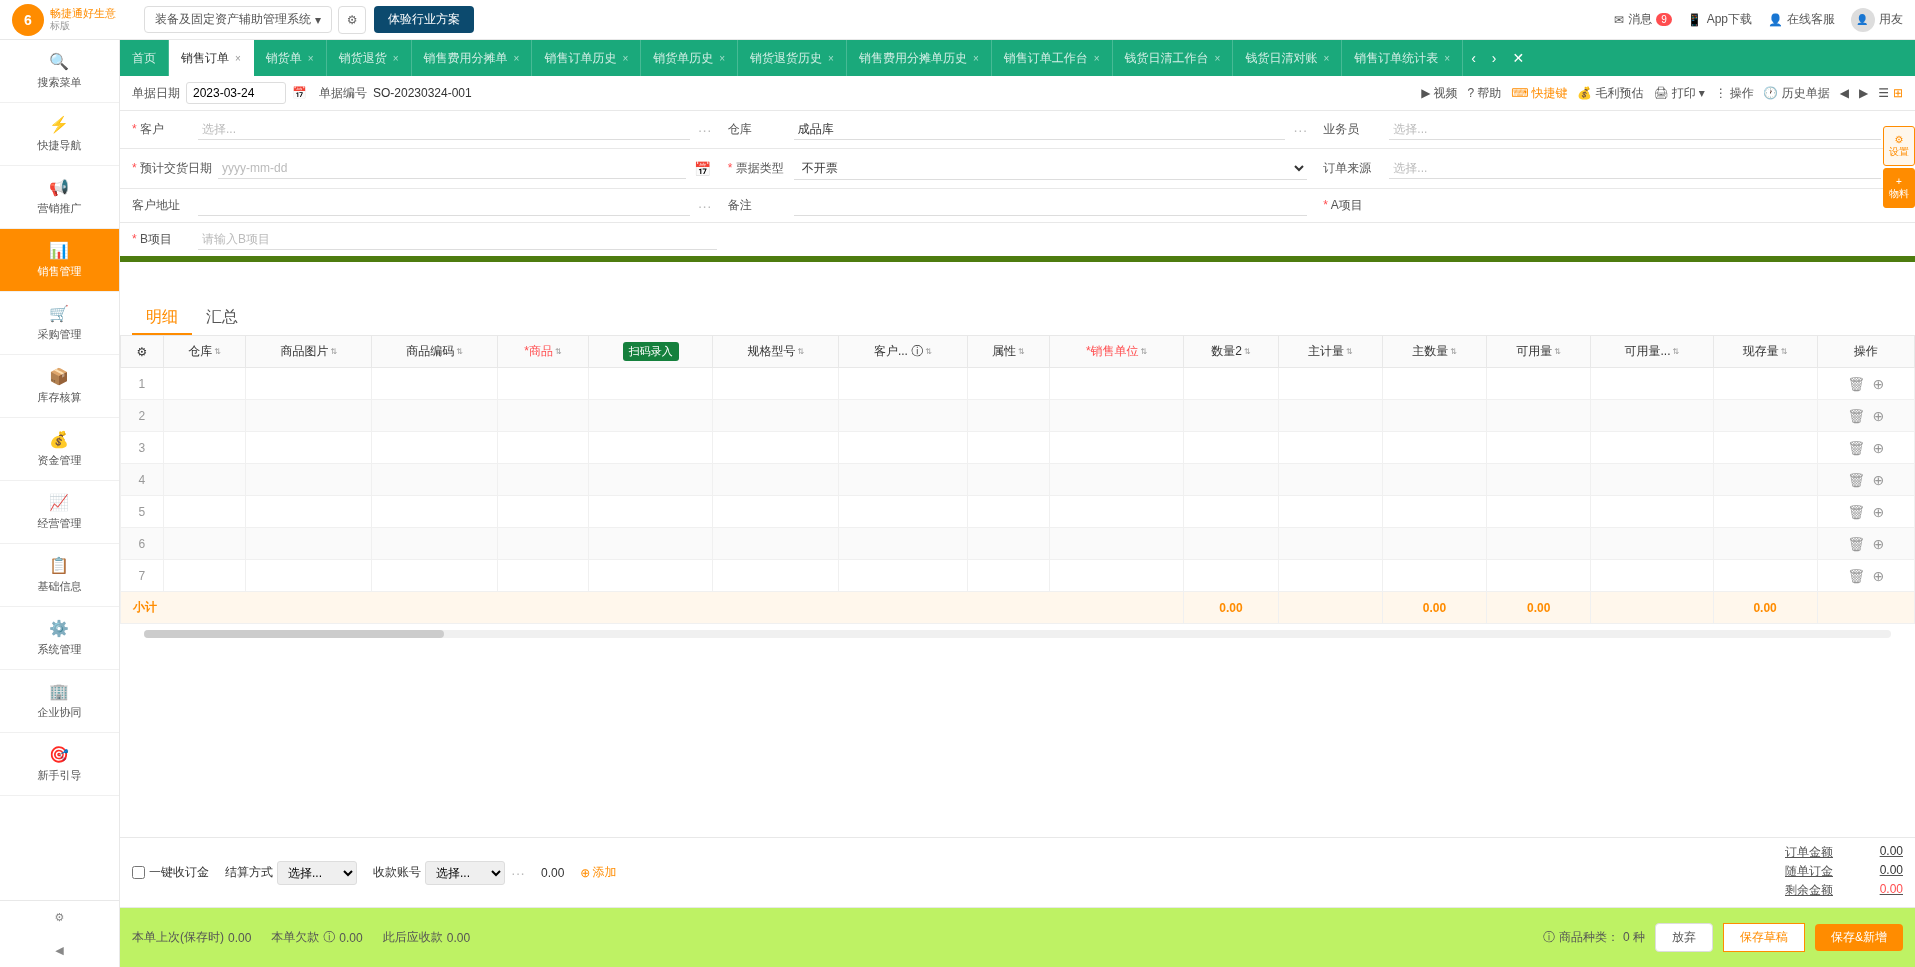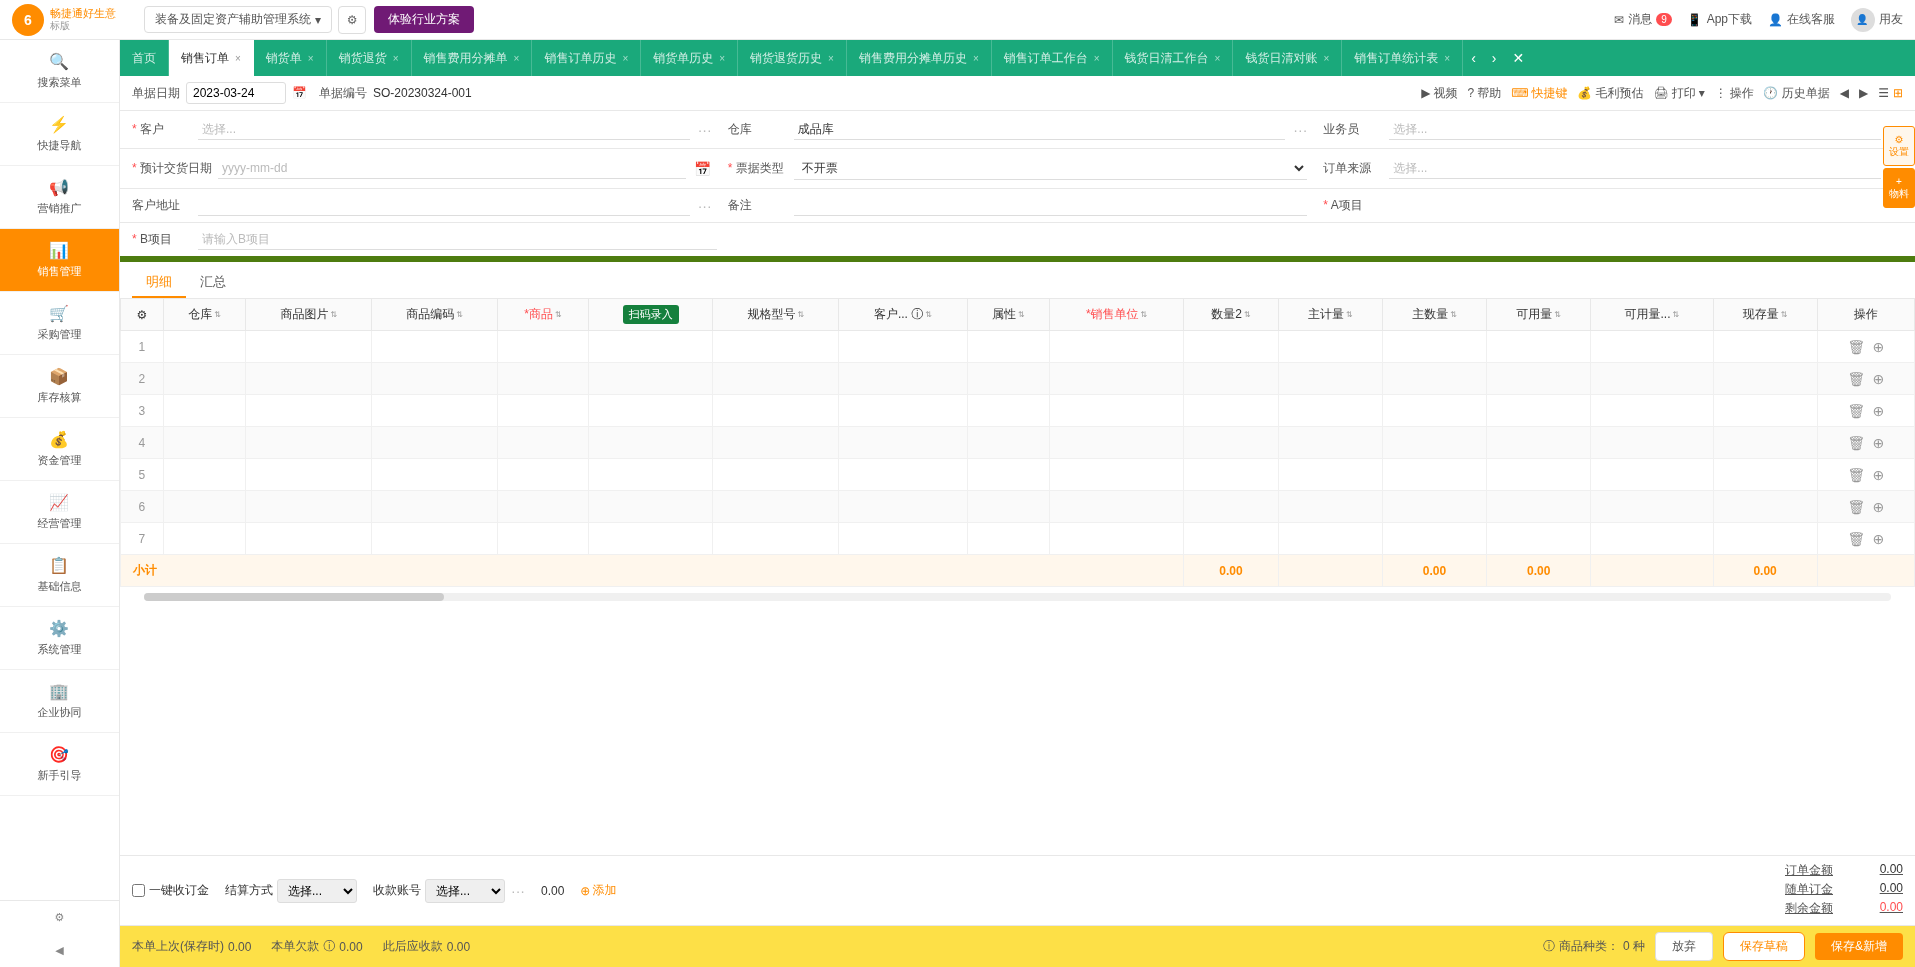--- a/index.html
+++ b/index.html
@@ -4,21 +4,21 @@
   <style>
     * { box-sizing: border-box; margin: 0; padding: 0; }
     body { font-family: "Microsoft YaHei", "PingFang SC", sans-serif; font-size: 12px; background: #f5f5f5; color: #333; overflow: hidden; }
 
     
     .top-bar { height: 40px; background: #fff; display: flex; align-items: center; padding: 0 12px; border-bottom: 1px solid #e8e8e8; position: relative; z-index: 100; }
     .logo-area { display: flex; align-items: center; gap: 6px; width: 120px; }
     .logo-icon { width: 32px; height: 32px; background: #ff8c00; border-radius: 50%; display: flex; align-items: center; justify-content: center; color: white; font-size: 14px; font-weight: bold; }
     .logo-text { font-size: 11px; color: #ff8c00; line-height: 1.2; }
     .system-selector { display: flex; align-items: center; gap: 4px; padding: 4px 10px; border: 1px solid #ddd; border-radius: 4px; margin-left: 12px; cursor: pointer; font-size: 12px; color: #555; }
-    .solution-btn { background: #701a75; color: white; border: none; padding: 5px 14px; border-radius: 4px; cursor: pointer; font-size: 12px; margin-left: 8px; }
+    .solution-btn { background: #0c4a6e; color: white; border: none; padding: 5px 14px; border-radius: 4px; cursor: pointer; font-size: 12px; margin-left: 8px; }
     .gear-btn { width: 28px; height: 28px; border: 1px solid #ddd; border-radius: 4px; display: flex; align-items: center; justify-content: center; cursor: pointer; margin-left: 6px; color: #666; }
     .top-right { margin-left: auto; display: flex; align-items: center; gap: 16px; font-size: 12px; color: #555; }
     .top-right-item { display: flex; align-items: center; gap: 4px; cursor: pointer; }
     .badge { background: #ff4d4f; color: white; border-radius: 8px; padding: 1px 5px; font-size: 10px; }
 
     
     .main-layout { display: flex; height: calc(100vh - 40px); }
 
     
     .sidebar { width: 120px; background: #fff; border-right: 1px solid #e8e8e8; display: flex; flex-direction: column; }
@@ -55,21 +55,21 @@
     .form-row { display: flex; align-items: center; gap: 6px; }
     .form-field-label { color: #555; white-space: nowrap; font-size: 12px; min-width: 60px; }
     .required::before { content: "* "; color: #ff4d4f; }
     .form-input { flex: 1; border: none; border-bottom: 1px solid #ddd; padding: 3px 4px; font-size: 12px; outline: none; color: #333; background: transparent; }
     .form-input::placeholder { color: #bbb; }
     .form-select { flex: 1; border: none; border-bottom: 1px solid #ddd; padding: 3px 4px; font-size: 12px; outline: none; background: transparent; color: #333; }
     .dots-btn { color: #bbb; cursor: pointer; font-size: 14px; margin-left: 2px; }
 
     
     .detail-tabs { display: flex; align-items: center; padding: 6px 12px 0; gap: 0; }
-    .detail-tab { padding: 5px 14px; cursor: pointer; font-size: 13px; color: #555; border-bottom: 2px solid transparent; }
+    .detail-tab { padding: 5px 14px; cursor: pointer; font-size: 16px; color: #555; border-bottom: 2px solid transparent; margin-top: 34px; }
     .detail-tab.active { color: #ff8c00; border-bottom: 2px solid #ff8c00; }
 
     
     .table-wrapper { flex: 1; overflow: auto; }
     .data-table { width: 100%; border-collapse: collapse; font-size: 12px; }
     .data-table th { background: #fafafa; border: 1px solid #e8e8e8; padding: 6px 6px; text-align: center; white-space: nowrap; font-weight: 500; color: #333; position: sticky; top: 0; z-index: 10; }
     .data-table td { border: 1px solid #f0f0f0; padding: 4px 6px; text-align: center; height: 32px; }
     .data-table tr:nth-child(even) td { background: #fafafa; }
     .th-sort { display: flex; align-items: center; justify-content: center; gap: 2px; }
     .sort-icon { font-size: 8px; color: #999; }
@@ -86,25 +86,25 @@
     .bottom-bar { background: #fff; border-top: 1px solid #e8e8e8; padding: 6px 12px; display: flex; align-items: center; gap: 16px; }
     .bottom-field { display: flex; align-items: center; gap: 4px; font-size: 12px; }
     .bottom-select { border: 1px solid #ddd; border-radius: 3px; padding: 3px 6px; font-size: 12px; width: 80px; }
     .bottom-num { color: #333; }
     .add-link { color: #ff8c00; cursor: pointer; font-size: 12px; display: flex; align-items: center; gap: 2px; }
     .amount-panel { margin-left: auto; text-align: right; font-size: 12px; color: #555; }
     .amount-row { display: flex; justify-content: space-between; gap: 20px; margin-bottom: 2px; text-decoration: underline; }
     .amount-val { color: #333; font-weight: 500; min-width: 50px; text-align: right; }
 
     
-    .status-bar { background: #fde047; border-top: 1px solid #e8e8e8; padding: 6px 12px; display: flex; align-items: center; gap: 20px; font-size: 12px; color: #555; }
+    .status-bar { background: #bef264; border-top: 1px solid #e8e8e8; padding: 15px 12px; display: flex; align-items: center; gap: 20px; font-size: 12px; color: #555; }
     .status-item { display: flex; align-items: center; gap: 4px; }
     .status-bar-right { margin-left: auto; display: flex; align-items: center; gap: 10px; }
     .btn-discard { padding: 5px 16px; border: 1px solid #ddd; border-radius: 4px; background: #fff; cursor: pointer; font-size: 12px; color: #555; }
-    .btn-save-draft { padding: 5px 16px; border: 1px solid #ff8c00; border-radius: 6px; background: #fff; cursor: pointer; font-size: 12px; color: #ff8c00; }
+    .btn-save-draft { padding: 5px 16px; border: 1px solid #ff8c00; border-radius: 0; background: #fff; cursor: pointer; font-size: 12px; color: #ff8c00; }
     .btn-save-new { padding: 5px 16px; border: none; border-radius: 4px; background: #ff8c00; cursor: pointer; font-size: 12px; color: white; }
     .product-count { color: #555; }
     .r-btn { width: 28px; height: 28px; background: #f5f5f5; border: 1px solid #e8e8e8; border-radius: 3px; display: flex; align-items: center; justify-content: center; cursor: pointer; font-size: 13px; color: #666; }
 
     .scrollbar-track { height: 8px; background: #f0f0f0; border-radius: 4px; margin: 2px 12px; }
     .scrollbar-thumb { height: 8px; width: 300px; background: #ccc; border-radius: 4px; }
 
     .checkbox-label { display: flex; align-items: center; gap: 4px; cursor: pointer; }
     .checkbox-label input { cursor: pointer; }
   </style>

